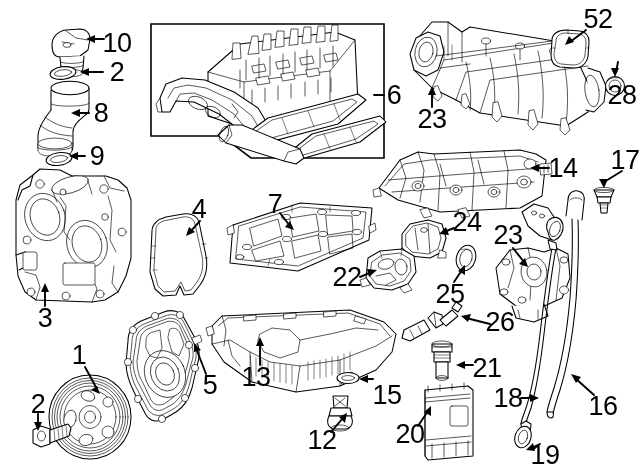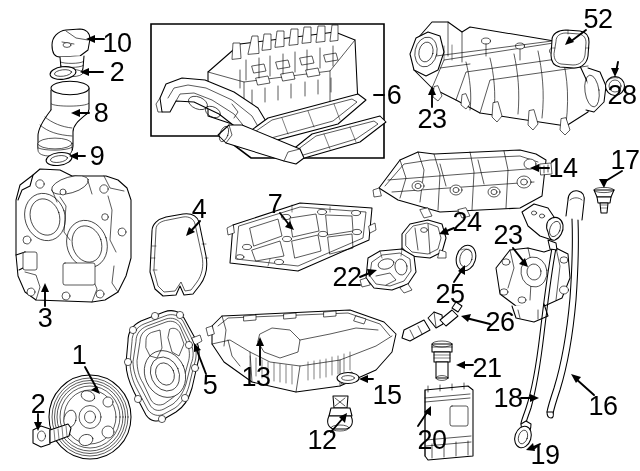--- a/index.html
+++ b/index.html
@@ -576,21 +576,21 @@
 <div class="callout-label" style="left:117px; top:43px;">10</div>
 <div class="callout-label" style="left:117px; top:72px;">2</div>
 <div class="callout-label" style="left:563px; top:168px;">14</div>
 <div class="callout-label" style="left:256px; top:377px;">13</div>
 <div class="callout-label" style="left:322px; top:440px;">12</div>
 <div class="callout-label" style="left:387px; top:379px;margin-top:16px;">15</div>
 <div class="callout-label" style="left:603px; top:406px;">16</div>
 <div class="callout-label" style="left:625px; top:160px;">17</div>
 <div class="callout-label" style="left:508px; top:398px;">18</div>
 <div class="callout-label" style="left:545px; top:455px;">19</div>
-<div class="callout-label" style="left:432px; top:434px;margin-top:6px;">20</div>
+<div class="callout-label" style="left:410px; top:434px;">20</div>
 <div class="callout-label" style="left:487px; top:368px;">21</div>
 <div class="callout-label" style="left:347px; top:277px;">22</div>
 <div class="callout-label" style="left:508px; top:235px;">23</div>
 <div class="callout-label" style="left:467px; top:222px;">24</div>
 <div class="callout-label" style="left:450px; top:294px;">25</div>
 <div class="callout-label" style="left:500px; top:322px;text-align:center;">26</div>
 <div class="callout-label" style="left:432px; top:119px;">23</div>
 <div class="callout-label" style="left:622px; top:51px;margin-top:44px;">28</div>
 <div class="callout-label" style="left:598px; top:19px;">52</div>
 

